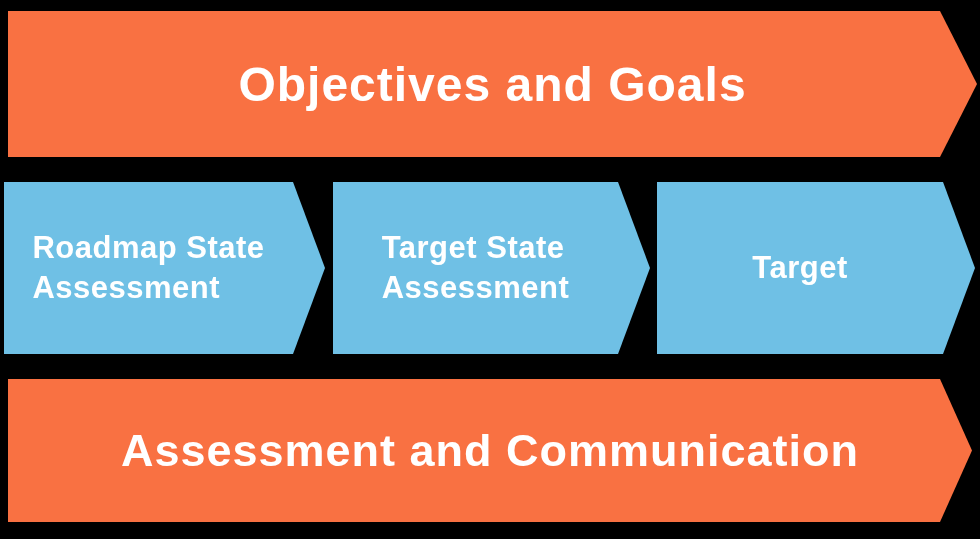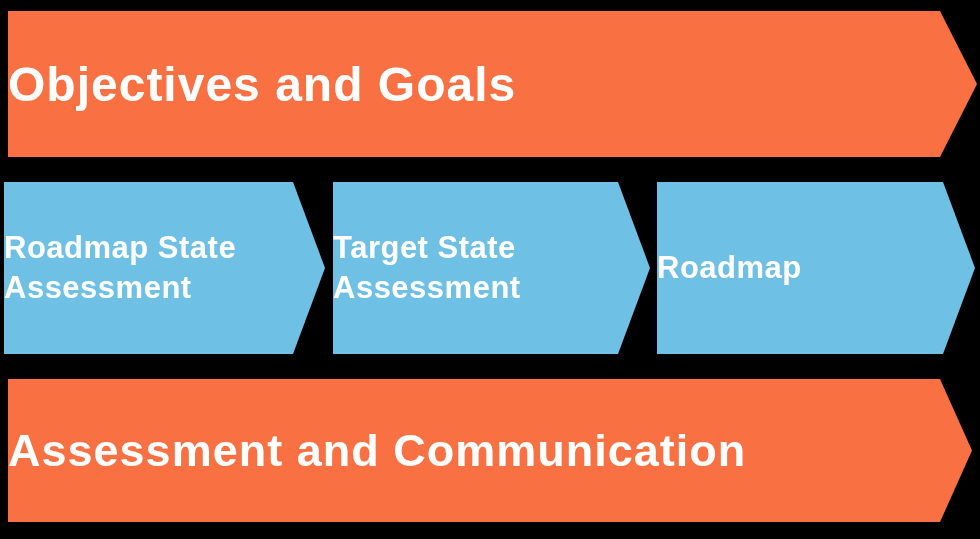--- a/index.html
+++ b/index.html
@@ -12,20 +12,21 @@
     width: 980px;
     height: 539px;
     background: var(--color-background, #000000);
     overflow: hidden;
     font-family: "Liberation Sans", sans-serif;
   }
   .shape {
     position: absolute;
     display: flex;
     align-items: center;
+    justify-content: center;
     box-sizing: border-box;
     color: var(--color-text, #ffffff);
     font-weight: bold;
   }
   .banner {
     left: 8px;
     background: var(--color-banner, #F97142);
     clip-path: polygon(0 0, calc(100% - 37px) 0, 100% 50%, calc(100% - 37px) 100%, 0 100%);
   }
   .banner-top {
@@ -78,20 +79,20 @@
     <span class="label">Roadmap State
 Assessment</span>
   </div>
 
   <div class="shape step step-2">
     <span class="label">Target State
 Assessment</span>
   </div>
 
   <div class="shape step step-3">
-    <span class="label">Roadmap</span>
+    <span class="label">Target</span>
   </div>
 
   <div class="shape banner banner-bottom">
     <span class="label">Assessment and Communication</span>
   </div>
 
 </div>
 
 </body></html>

